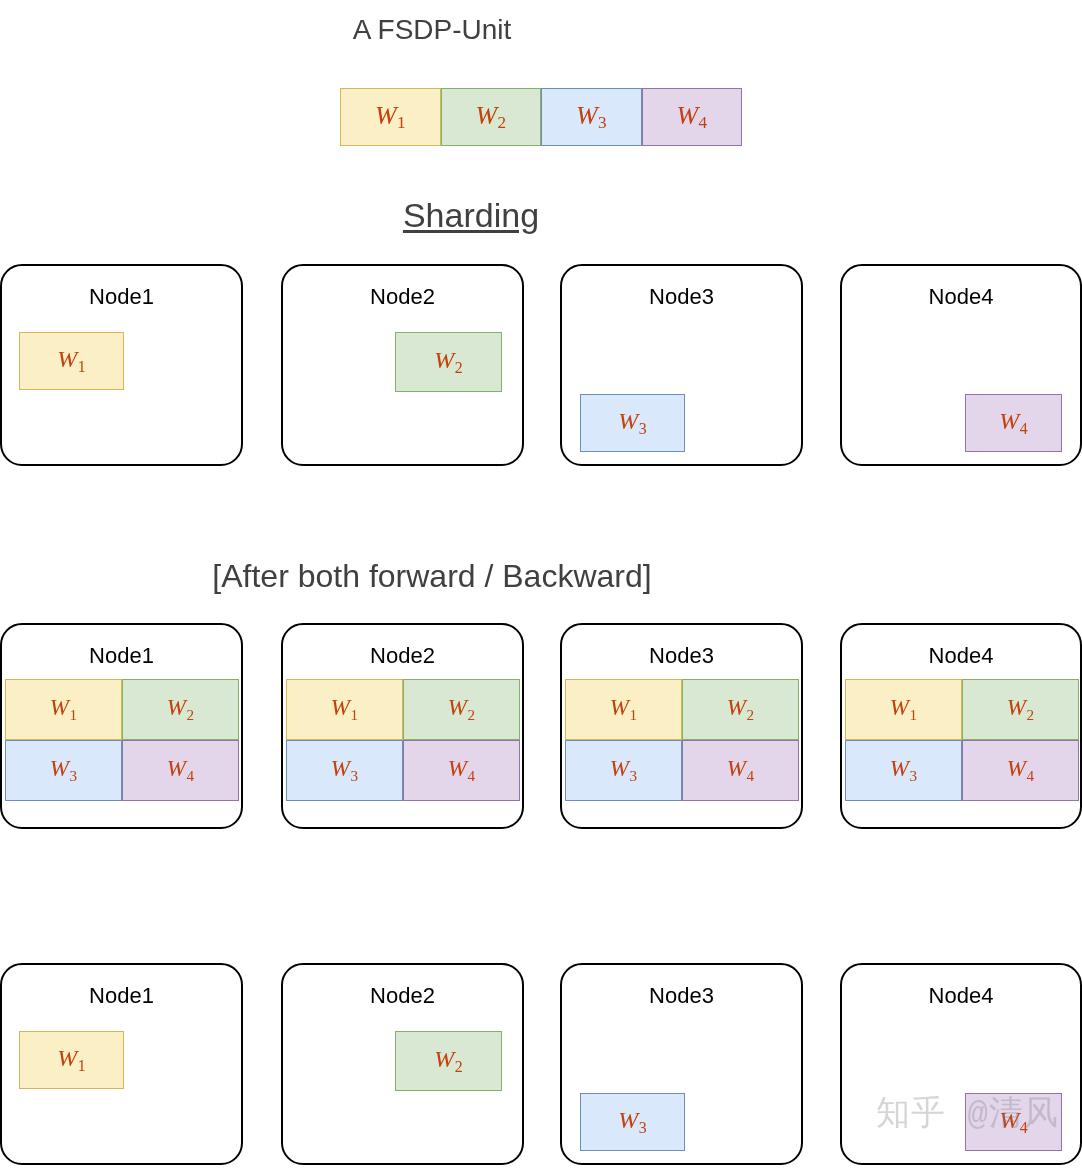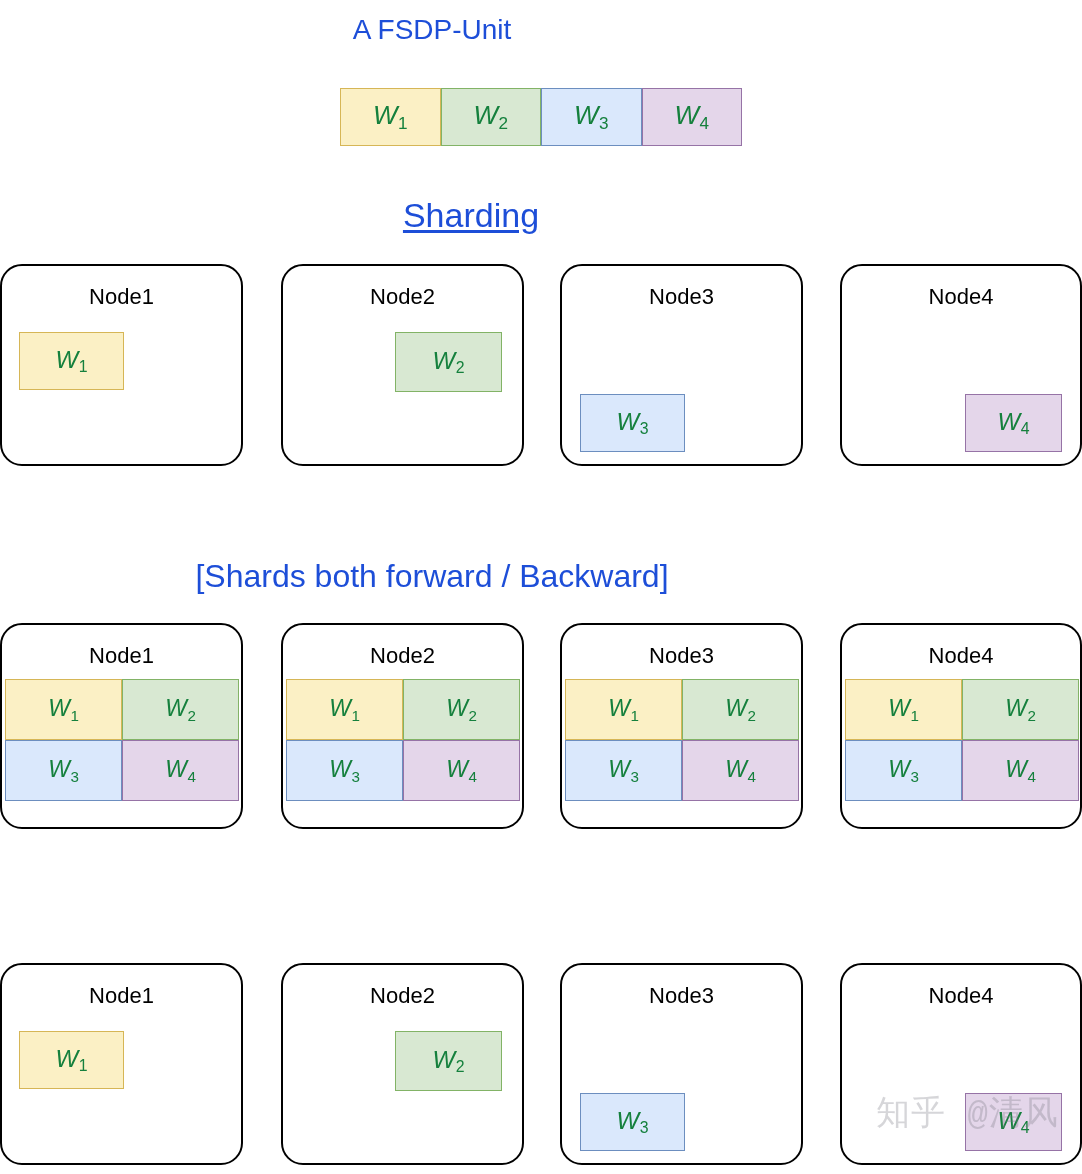--- a/index.html
+++ b/index.html
@@ -19,21 +19,21 @@
     background: #ffffff;
   }
 
   
   .heading {
     position: absolute;
     left: 0;
     width: 864px;
     text-align: center;
     font-family: "Liberation Sans", sans-serif;
-    color: #1d4ed8;
+    color: #404040;
     line-height: 1.12;
     white-space: pre;
   }
   .heading.title      { font-size: 28px; }
   .heading.section    { font-size: 34px; }
   .heading.sub        { font-size: 32px; }
   .u                  { text-decoration: underline; text-underline-offset: 3px; padding-left: 39px; }
 
   
   .unit-bar {
@@ -68,23 +68,23 @@
 
   
   .shard {
     position: absolute;
     box-sizing: border-box;
     display: flex;
     align-items: center;
     justify-content: center;
   }
   .shard-label {
-    font-family: Liberation Sans, sans-serif;
+    font-family: Liberation Serif, serif;
     font-style: italic;
-    color: #15803d;
+    color: #c2410c;
     white-space: pre;
   }
   .shard-label .sub {
     font-size: 0.66em;
     font-style: normal;
     vertical-align: -0.28em;
     margin-left: 0.5px;
   }
 
   
@@ -154,21 +154,21 @@
         </div>
       </div>
       <div class="node" style="left: 840px; top: 264px; width: 242px; height: 202px; border-color: rgb(0, 0, 0);">
         <div class="node-label" style="top: 18px;">Node4</div>
         <div class="shard" style="left: 123px; top: 128px; width: 97px; height: 58px; background: rgb(228, 214, 234); border: 1.5px solid rgb(150, 115, 166);">
           <span class="shard-label" style="font-size: 24px;"><span>W</span><span class="sub">4</span></span>
         </div>
       </div>
     </div>
 
-  <div class="heading sub" style="top:559px;">[Shards both forward / Backward]</div>
+  <div class="heading sub" style="top:559px;">[After both forward / Backward]</div>
 
   <div id="all-gather-row">
       <div class="node" style="left: 0px; top: 623px; width: 243px; height: 206px; border-color: rgb(0, 0, 0);">
         <div class="node-label" style="top: 18px;">Node1</div>
         <div class="grid2" style="left: 3px; top: 54px; width: 234px; height: 122px;">
           <div class="shard" style="background: rgb(251, 240, 197); border: 1.5px solid rgb(214, 182, 86);">
             <span class="shard-label" style="font-size: 23px;"><span>W</span><span class="sub">1</span></span>
           </div>
           <div class="shard" style="background: rgb(216, 232, 210); border: 1.5px solid rgb(130, 179, 102);">
             <span class="shard-label" style="font-size: 23px;"><span>W</span><span class="sub">2</span></span>

